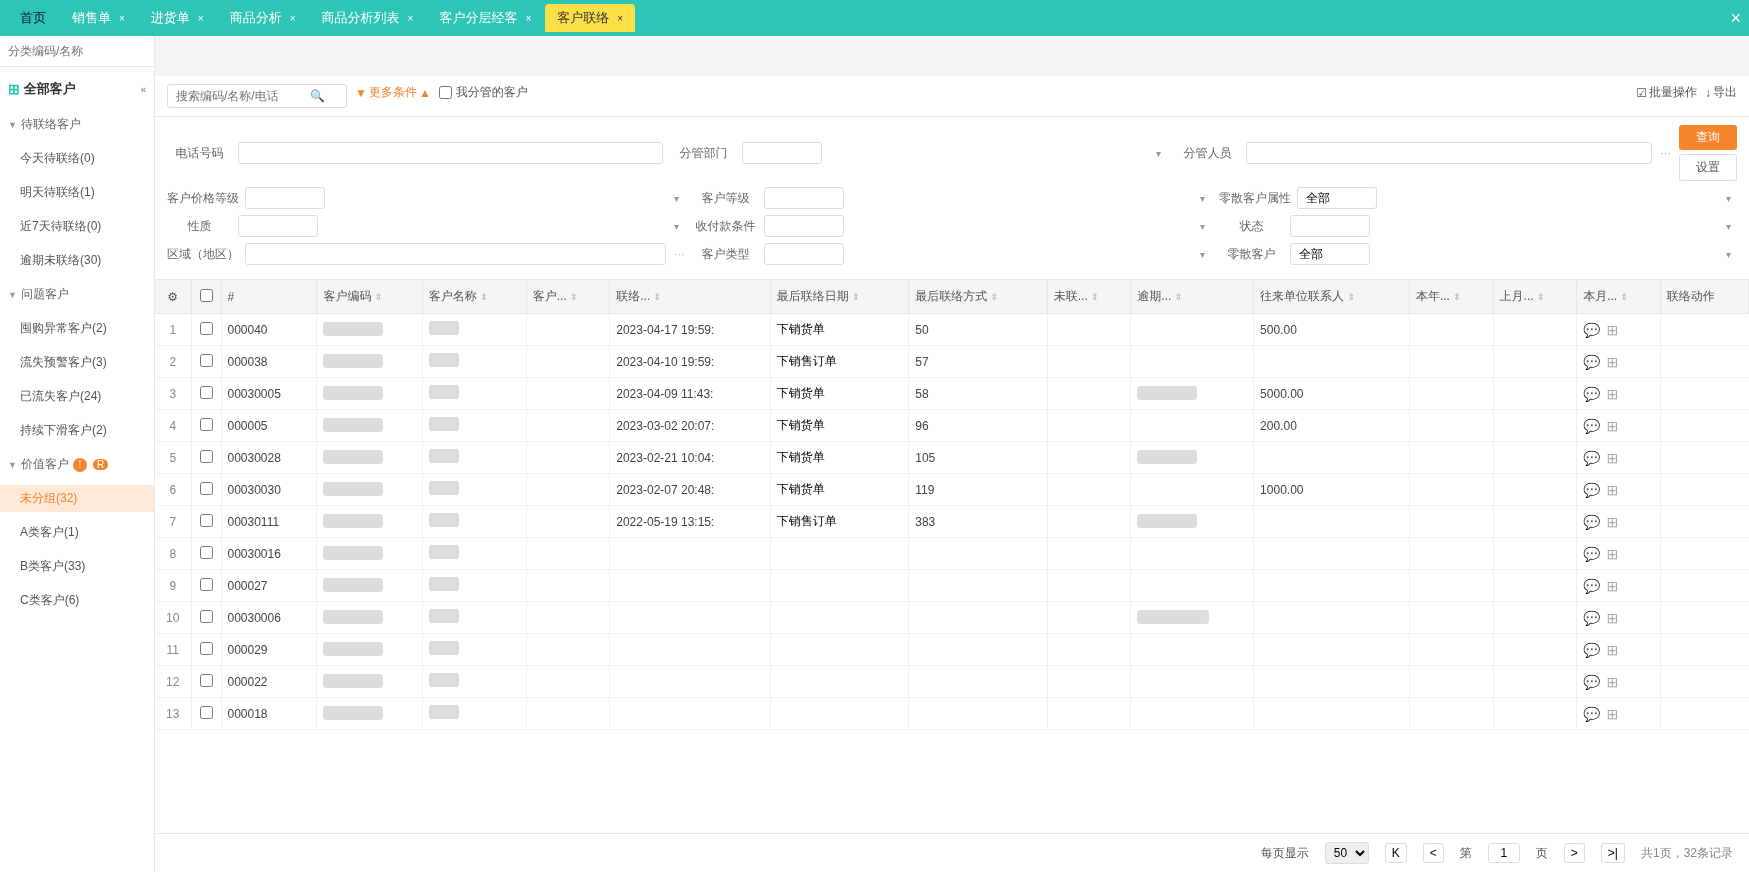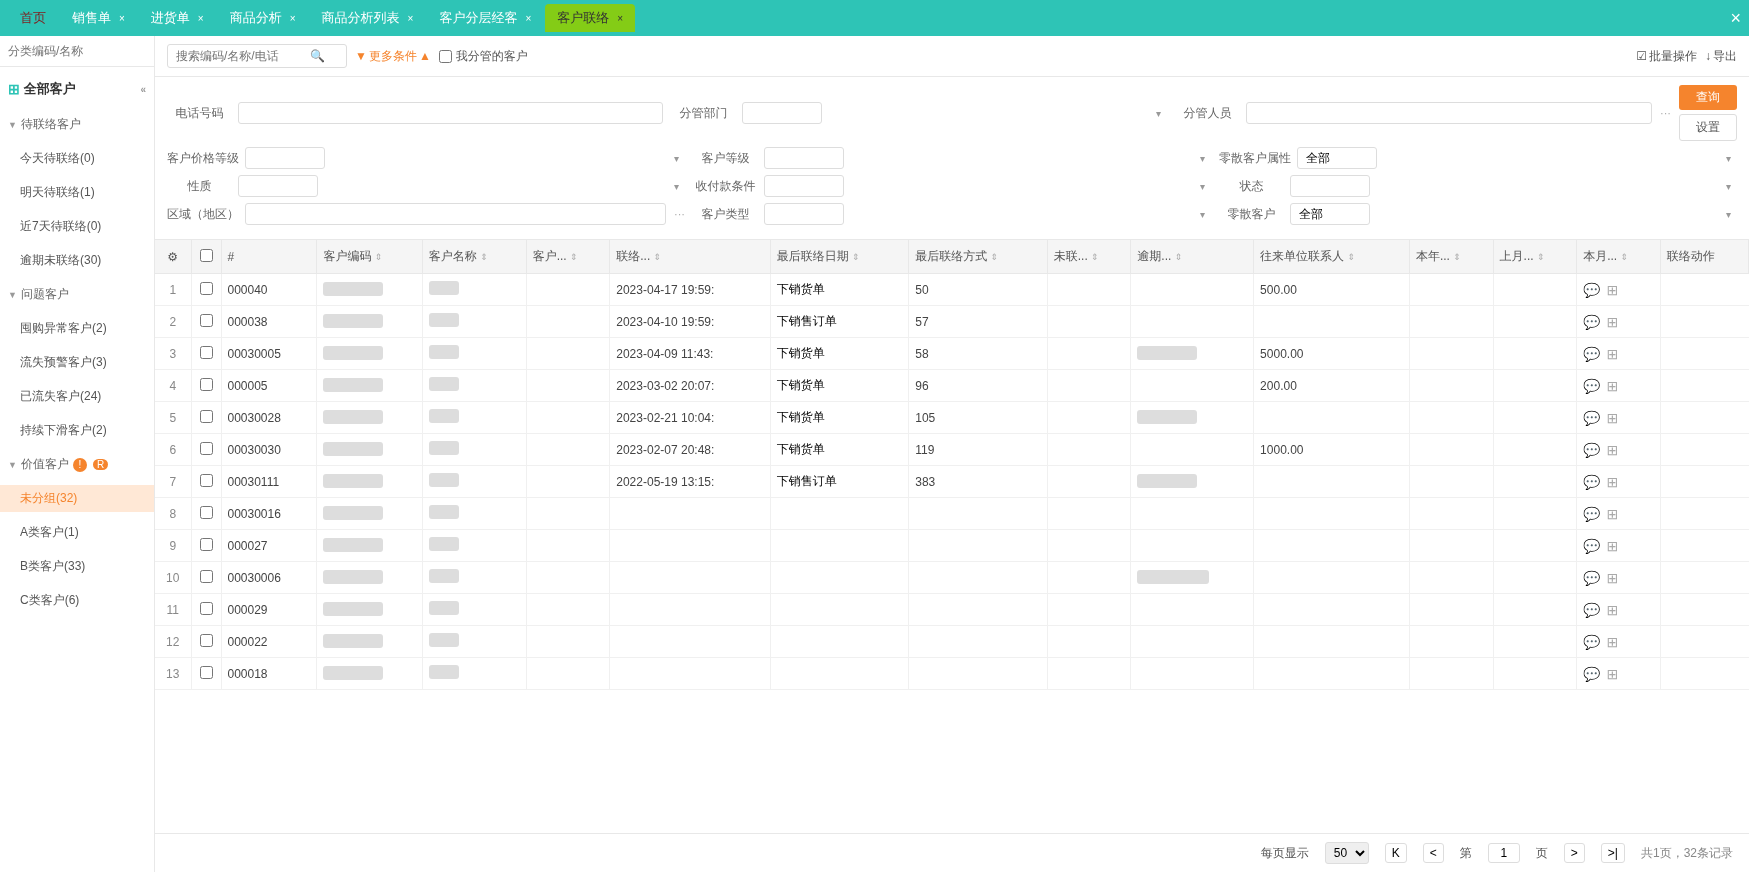--- a/index.html
+++ b/index.html
@@ -19,23 +19,23 @@
       height: 28px;
       display: flex;
       align-items: center;
       color: #fff;
       cursor: pointer;
       border-radius: 4px 4px 0 0;
       font-size: 13px;
       gap: 4px;
       white-space: nowrap;
     }
-    .nav-tab.active { background: #84cc16; color: #333; padding-left: 12px; }
+    .nav-tab.active { background: #fde047; color: #333; padding-left: 12px; }
     .nav-tab .close-x { font-size: 10px; color: inherit; margin-left: 4px; }
-    .nav-tab.home { background: transparent; color: #7f1d1d; font-family: Liberation Serif, serif; }
+    .nav-tab.home { background: transparent; color: #0f172a; font-family: Liberation Serif, serif; }
     .top-nav-right { margin-left: auto; color: #fff; font-size: 18px; cursor: pointer; }
 
     
     .main-layout { display: flex; height: calc(100vh - 36px); }
 
     
     .sidebar {
       width: 155px;
       background: #fff;
       border-right: 1px solid #e8e8e8;
@@ -99,22 +99,23 @@
       flex-direction: column;
       overflow: hidden;
     }
 
     
     .filter-bar {
       background: #fff;
       padding: 8px 12px;
       border-bottom: 1px solid #e8e8e8;
       display: flex;
-      align-items: center;
+      align-items: flex-start;
       gap: 8px;
+      margin-top: 40px;
     }
     .filter-search-box {
       border: 1px solid #ddd;
       border-radius: 3px;
       padding: 4px 8px;
       display: flex;
       align-items: center;
       gap: 4px;
       width: 180px;
     }

